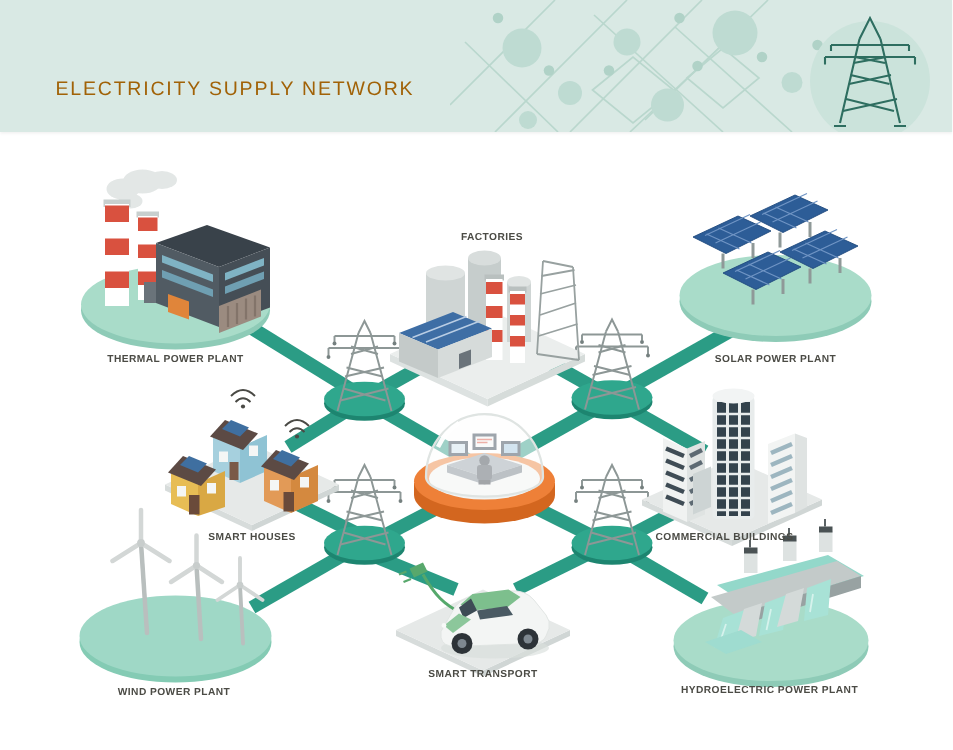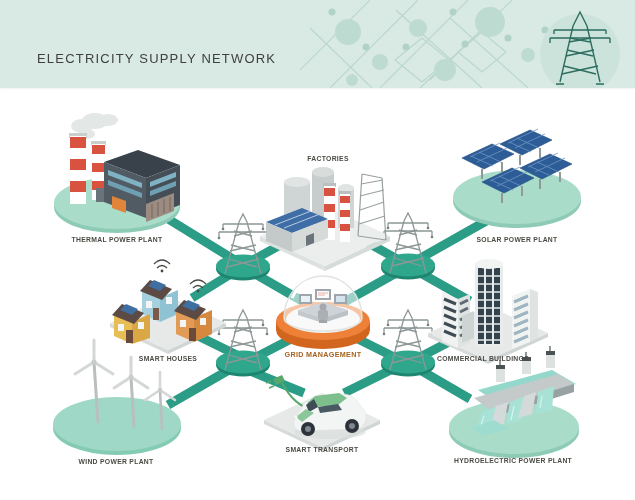--- a/index.html
+++ b/index.html
@@ -4,21 +4,21 @@
 <style>
   html,body{margin:0;padding:0;background:#ffffff;}
   #stage{position:relative;width:635px;height:500px;background:#ffffff;overflow:hidden;
          font-family:"Liberation Sans",sans-serif;}
   
   #header{position:absolute;left:0;top:0;width:635px;height:88px;background:#d9e9e4;
           box-shadow:0 1px 2px rgba(0,0,0,.06);overflow:hidden;}
   #title{position:absolute;left:36px;top:12px;font-size:37px;font-weight:bold;
          letter-spacing:1px;color:#37826f;}
   #subtitle{position:absolute;left:37px;top:51px;font-size:13px;font-weight:400;
-            letter-spacing:1.2px;color:#404040;}
+            letter-spacing:1.2px;color:#a16207;}
   
   .abs{position:absolute;}
   .node{position:absolute;pointer-events:none;}
   .node svg{display:block;}
   .node-label{position:absolute;width:160px;text-align:center;font-size:6.8px;font-weight:700;
               letter-spacing:.3px;color:#4b4b45;pointer-events:none;}
   .label-accent{color:#a5621f;font-size:7.2px;}
 </style>
 </head>
 <body>
@@ -400,19 +400,18 @@
           <rect x="112" y="17" width="9" height="4" fill="#4a5254"></rect>
         <path d="M66,31 L66,26 M92,23 L92,18 M116,17 L116,12" stroke="#4a5254" stroke-width="1.2"></path>
       </g>
     </svg>
   </div>
 
   <div class="node-label" style="left:37px;top:236px">THERMAL POWER PLANT</div>
   <div class="node-label" style="left:248px;top:155px">FACTORIES</div>
   <div class="node-label" style="left:437px;top:236px">SOLAR POWER PLANT</div>
   <div class="node-label" style="left:88px;top:355px">SMART HOUSES</div>
-  <div class="node-label label-accent" style="left:243px;top:350px">GRID MANAGEMENT</div>
   <div class="node-label" style="left:403px;top:355px">COMMERCIAL BUILDINGS</div>
   <div class="node-label" style="left:36px;top:458px">WIND POWER PLANT</div>
   <div class="node-label" style="left:242px;top:446px">SMART TRANSPORT</div>
   <div class="node-label" style="left:433px;top:457px">HYDROELECTRIC POWER PLANT</div>
 
 </div>
 
 </body></html>

